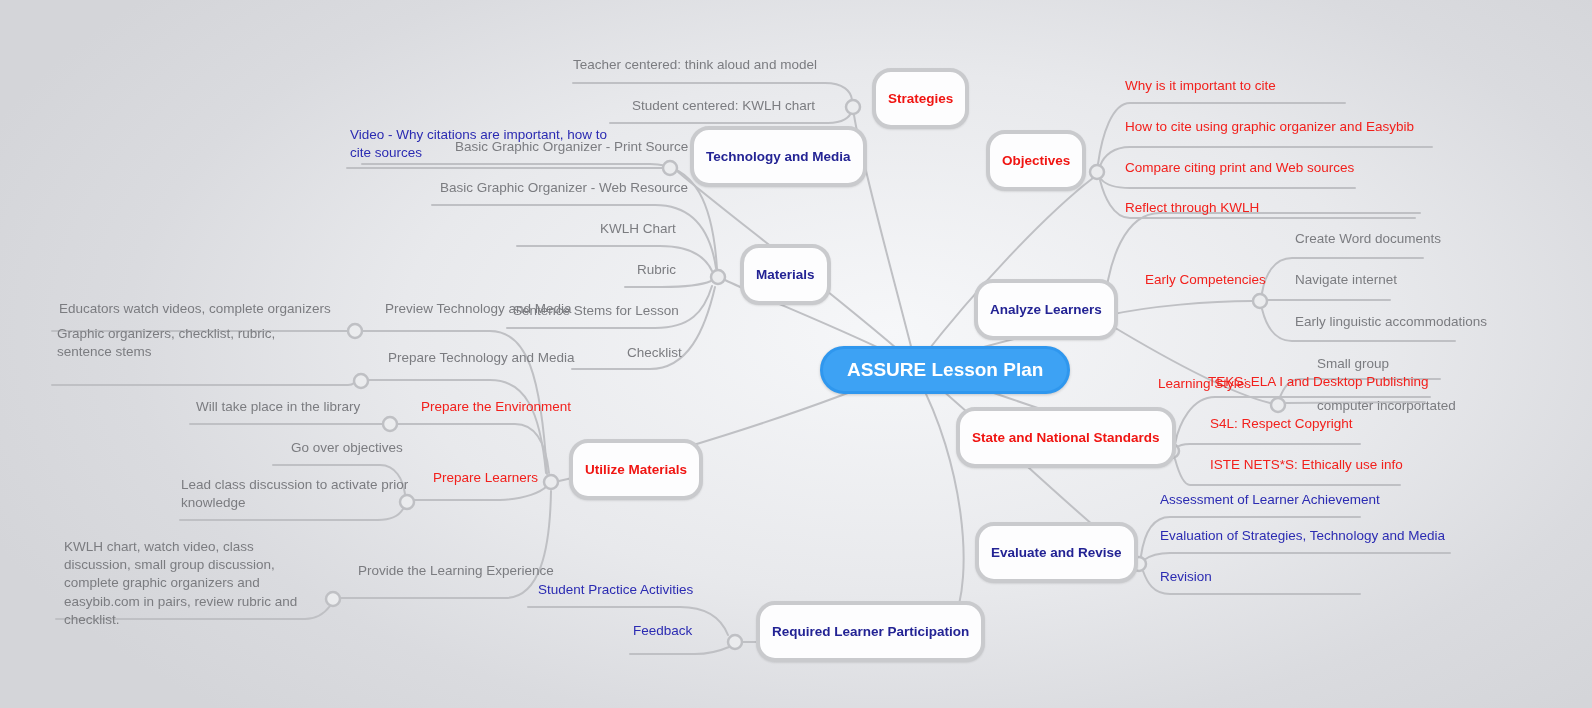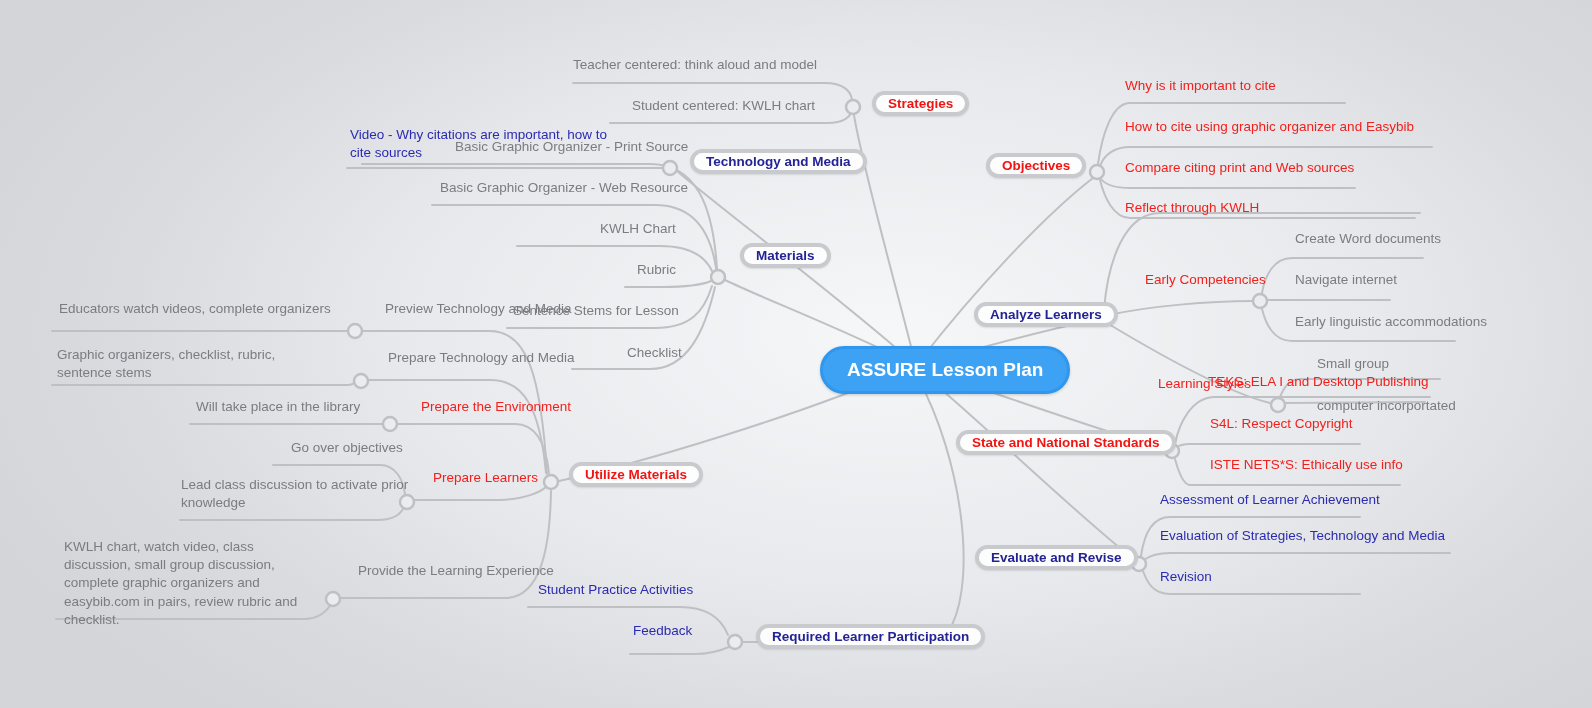--- a/index.html
+++ b/index.html
@@ -16,23 +16,22 @@
 
   .label { position:absolute; z-index:2; font-size:13.5px; line-height:1.35; white-space:nowrap; }
   .label.wrap { white-space:normal; }
   .gray { color:var(--child-gray,#7b7c80); }
   .red  { color:var(--child-red,#f2201c); }
   .blue { color:var(--child-blue,#2b2bb2); }
 
   .pill {
     position:absolute; z-index:3; background:var(--pill-fill,#fdfdfe);
     border:4px solid var(--pill-border,#c9cacd); border-radius:19px;
-    padding:1px 12px; font-size:13.5px; font-weight:bold; white-space:nowrap;
+    padding:19px 12px; font-size:13.5px; font-weight:bold; white-space:nowrap;
     box-shadow:0 1px 2px rgba(0,0,0,0.10);
-    margin-top:23px;
   }
   .pill.p-red  { color:var(--pill-red-text,#f01512); }
   .pill.p-blue { color:var(--pill-blue-text,#232394); }
 
   .center-pill {
     position:absolute; z-index:3; left:820px; top:346px;
     background:var(--center-fill,#3da2f4); color:var(--center-text,#ffffff);
     border:3px solid var(--center-border,#2f97ee);
     border-radius:26px; padding:10px 24px; font-size:19px; font-weight:bold;
     white-space:nowrap; box-shadow:0 1px 3px rgba(0,0,0,0.18);
@@ -147,32 +146,32 @@
   <div class="label blue" style="left:1160px;top:491px">Assessment of Learner Achievement</div>
   <div class="label blue" style="left:1160px;top:527px">Evaluation of Strategies, Technology and Media</div>
   <div class="label blue" style="left:1160px;top:568px">Revision</div>
 
   <div class="label blue" style="left:538px;top:581px">Student Practice Activities</div>
   <div class="label blue" style="left:633px;top:622px">Feedback</div>
 
   <div class="label gray" style="left:385px;top:300px">Preview Technology and Media</div>
   <div class="label gray" style="left:59px;top:300px">Educators watch videos, complete organizers</div>
   <div class="label gray" style="left:388px;top:349px">Prepare Technology and Media</div>
-  <div class="label gray wrap" style="left:57px;top:346px;width:275px">Graphic organizers, checklist, rubric, sentence stems</div>
+  <div class="label gray wrap" style="left:57px;top:325px;width:275px">Graphic organizers, checklist, rubric, sentence stems</div>
   <div class="label red" style="left:421px;top:398px">Prepare the Environment</div>
   <div class="label gray" style="left:196px;top:398px">Will take place in the library</div>
   <div class="label red" style="left:433px;top:469px">Prepare Learners</div>
   <div class="label gray" style="left:291px;top:439px">Go over objectives</div>
   <div class="label gray wrap" style="left:181px;top:476px;width:248px">Lead class discussion to activate prior knowledge</div>
   <div class="label gray" style="left:358px;top:562px">Provide the Learning Experience</div>
   <div class="label gray wrap" style="left:64px;top:538px;width:254px">KWLH chart, watch video, class discussion, small group discussion, complete graphic organizers and easybib.com in pairs, review rubric and checklist.</div>
 
   <div class="pill p-red" style="left:872px;top:68px">Strategies</div>
   <div class="pill p-blue" style="left:690px;top:126px">Technology and Media</div>
-  <div class="pill p-blue" style="left:740px;top:220px">Materials</div>
+  <div class="pill p-blue" style="left:740px;top:244px">Materials</div>
   <div class="pill p-red" style="left:986px;top:130px">Objectives</div>
   <div class="pill p-red" style="left:956px;top:407px">State and National Standards</div>
   <div class="pill p-blue" style="left:974px;top:279px">Analyze Learners</div>
   <div class="pill p-blue" style="left:975px;top:522px">Evaluate and Revise</div>
   <div class="pill p-blue" style="left:756px;top:601px">Required Learner Participation</div>
   <div class="pill p-red" style="left:569px;top:439px">Utilize Materials</div>
 
   <div class="center-pill">ASSURE Lesson Plan</div>
 
 </div>

